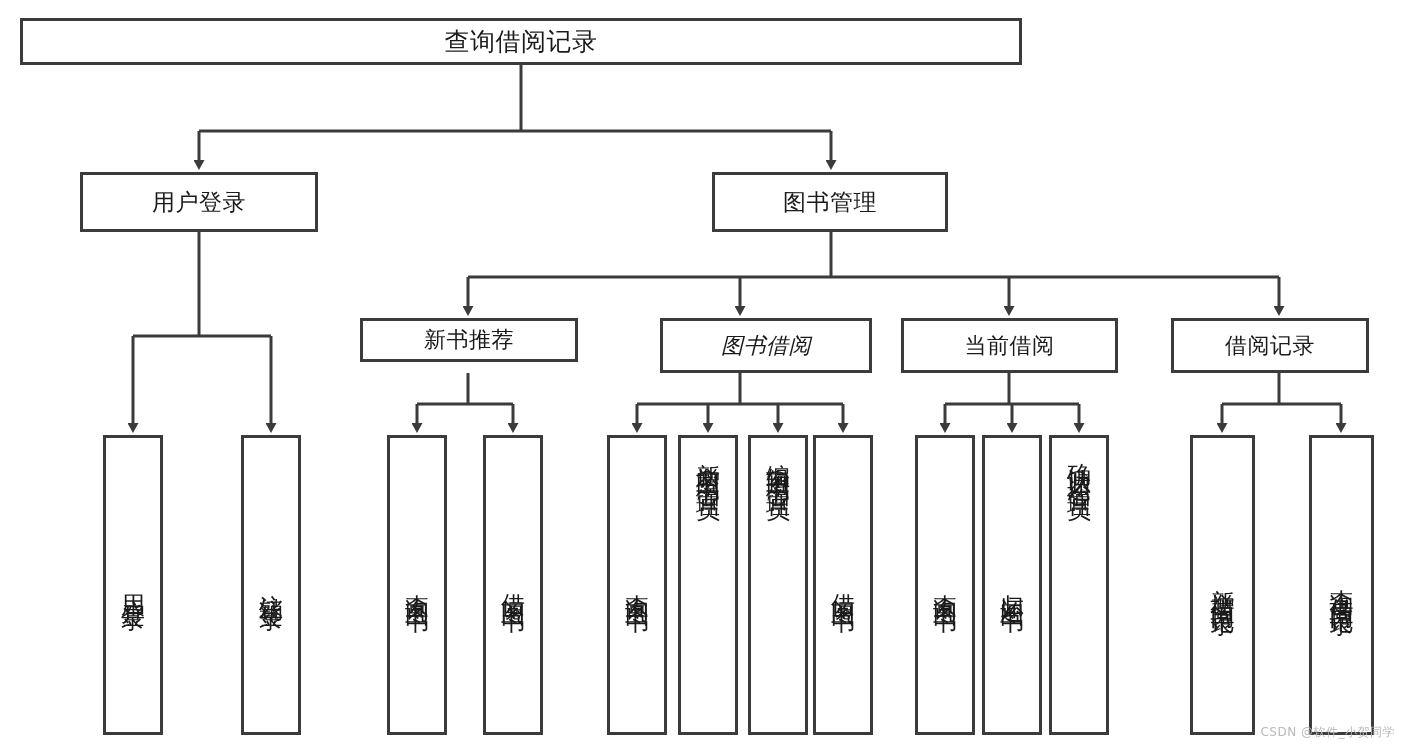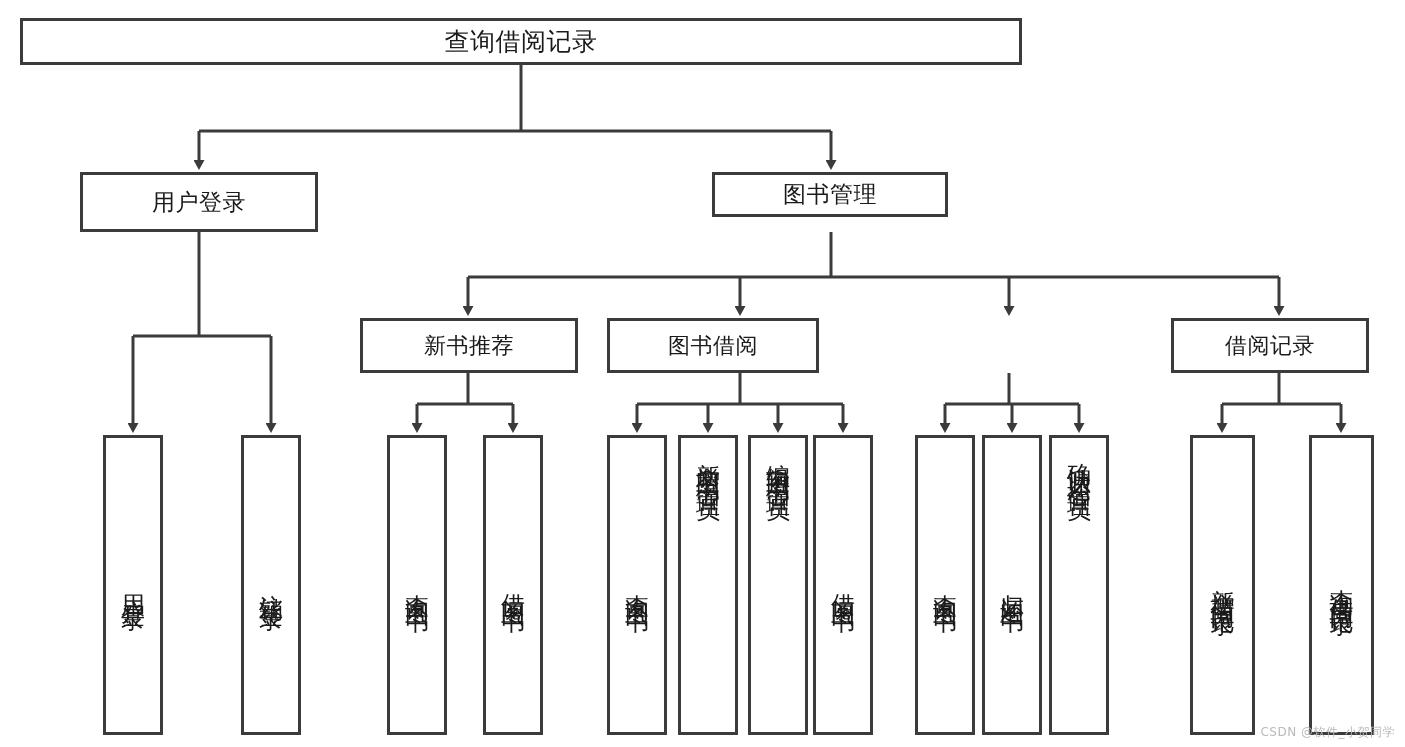--- a/index.html
+++ b/index.html
@@ -125,32 +125,35 @@
   </svg>
 
   <div class="node root" style="left:20px;top:18px;width:1002px;height:47px;">
     <span class="label">查询借阅记录</span>
   </div>
 
   <div class="node lvl2" style="left:80px;top:172px;width:238px;height:60px;">
     <span class="label">用户登录</span>
   </div>
 
-  <div class="node lvl2" style="left:712px;top:172px;width:236px;height:45px;">
+  <div class="node lvl2" style="left:712px;top:172px;width:236px;height:60px;">
     <span class="label">图书管理</span>
   </div>
 
-  <div class="node lvl3" style="left:360px;top:318px;width:218px;height:55px;">
+  <div class="node lvl3" style="left:360px;top:318px;width:218px;height:44px;">
     <span class="label">新书推荐</span>
   </div>
 
-  <div class="node lvl3" style="left:607px;top:318px;width:212px;height:55px;">
+  <div class="node lvl3" style="left:660px;top:318px;width:212px;height:55px;font-style:italic;">
     <span class="label">图书借阅</span>
   </div>
 
+  <div class="node lvl3" style="left:901px;top:318px;width:217px;height:55px;">
+    <span class="label">当前借阅</span>
+  </div>
 
   <div class="node lvl3" style="left:1171px;top:318px;width:198px;height:55px;">
     <span class="label">借阅记录</span>
   </div>
 
   <div class="node leaf centered" style="left:103px;top:435px;width:60px;height:300px;">
     <span class="label">用户登录</span>
   </div>
 
   <div class="node leaf centered" style="left:241px;top:435px;width:60px;height:300px;">

